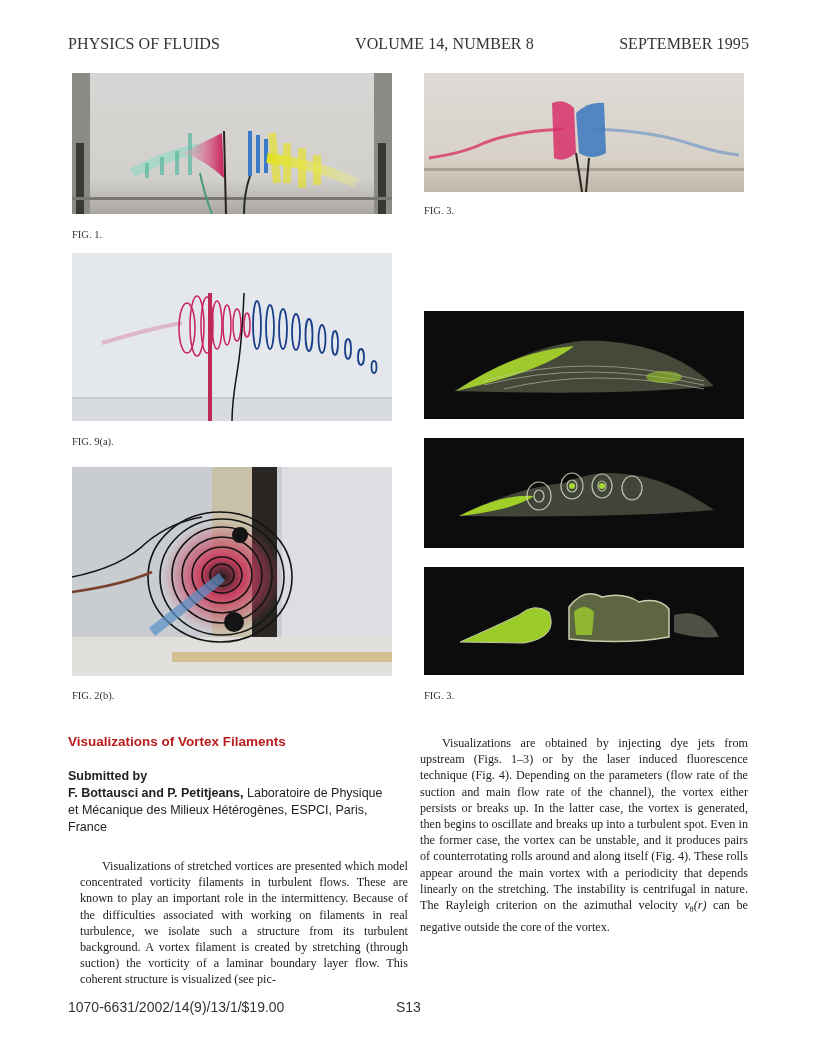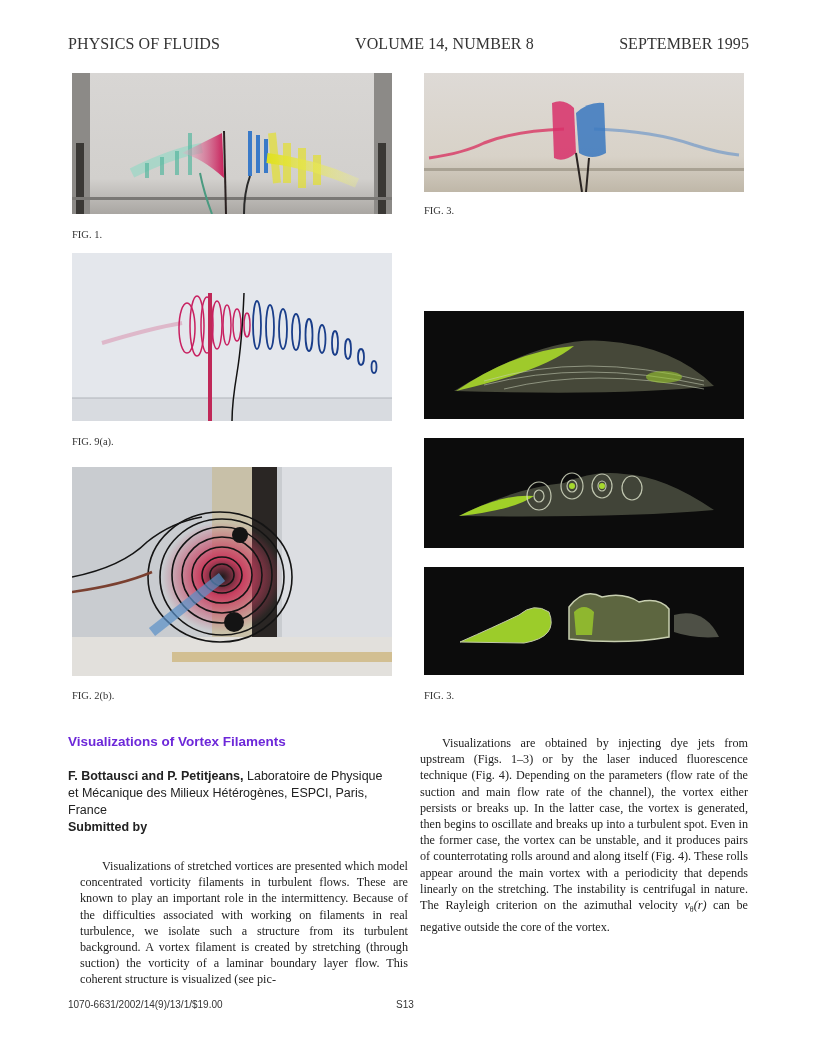--- a/index.html
+++ b/index.html
@@ -3,27 +3,27 @@
 <meta charset="utf-8">
 <style>
   html, body { margin:0; padding:0; background:#fff; }
   body { width:816px; height:1056px; position:relative; overflow:hidden; color:#222;
          font-family:"Liberation Serif", "DejaVu Serif", serif; }
   .abs { position:absolute; }
   .running-head { top:35px; font-size:16px; letter-spacing:0.1px; color:#333; }
   .caption { font-size:10.5px; color:#333; text-align:left; }
   .fig { position:absolute; overflow:hidden; }
   .fig svg { display:block; width:100%; height:100%; }
-  .title { left:68px; top:734px; font-family:"Liberation Sans", sans-serif; font-weight:bold; font-size:13.5px; color:#6d28d9; }
+  .title { left:68px; top:734px; font-family:"Liberation Sans", sans-serif; font-weight:bold; font-size:13.5px; color:#b91c1c; }
   .byline { left:68px; top:768px; width:328px; font-family:"Liberation Sans", sans-serif; font-size:12.5px; line-height:17px; color:#222; }
   .byline b { font-weight:bold; }
   .col { font-size:12.2px; line-height:16.2px; text-align:justify; color:#222; }
   .col p { margin:0; }
   .indent { text-indent:22px; }
-  .footer { top:999px; font-family:"Liberation Sans", sans-serif; font-size:10px; color:#333; }
+  .footer { top:999px; font-family:"Liberation Sans", sans-serif; font-size:14px; color:#333; }
   .sym { font-style:italic; }
 </style>
 </head>
 <body>
 
 <div class="abs running-head" style="left:68px;">PHYSICS OF FLUIDS</div>
 <div class="abs running-head" style="left:355px;">VOLUME 14, NUMBER 8</div>
 <div class="abs running-head" style="right:67px;">SEPTEMBER 1995</div>
 
 <div class="fig" style="left:72px; top:73px; width:320px; height:141px;">
@@ -190,22 +190,22 @@
     <path d="M0 125 Q50 118 80 105" stroke="#7a4030" stroke-width="2.5" fill="none"></path>
     <path d="M150 110 L80 165" stroke="#5a90c8" stroke-width="10" fill="none" opacity="0.7"></path>
     <circle cx="168" cy="68" r="8" fill="#141414"></circle>
     <circle cx="162" cy="155" r="10" fill="#141414"></circle>
   </svg>
 </div>
 <div class="abs caption" style="left:72px; width:320px; top:690px;">FIG. 2(b).</div>
 
 <div class="abs title">Visualizations of Vortex Filaments</div>
 <div class="abs byline">
+  <div><b>Submitted by</b></div>
   <div><b>F. Bottausci and P. Petitjeans,</b><span> Laboratoire de Physique et Mécanique des Milieux Hétérogènes, ESPCI, Paris, France</span></div>
-  <div><b>Submitted by</b></div>
 </div>
 
 <div class="abs col" style="left:80px; top:846px; width:328px;margin-top:12px;">
   <p class="indent">Visualizations of stretched vortices are presented which model concentrated vorticity filaments in turbulent flows. These are known to play an important role in the intermittency. Because of the difficulties associated with working on filaments in real turbulence, we isolate such a structure from its turbulent background. A vortex filament is created by stretching (through suction) the vorticity of a laminar boundary layer flow. This coherent structure is visualized (see pic-</p>
 </div>
 
 <div class="abs col" style="left:420px; top:735px; width:328px;">
   <p class="indent"><span>Visualizations are obtained by injecting dye jets from upstream (Figs. 1–3) or by the laser induced fluorescence technique (Fig. 4). Depending on the parameters (flow rate of the suction and main flow rate of the channel), the vortex either persists or breaks up. In the latter case, the vortex is generated, then begins to oscillate and breaks up into a turbulent spot. Even in the former case, the vortex can be unstable, and it produces pairs of counterrotating rolls around and along itself (Fig. 4). These rolls appear around the main vortex with a periodicity that depends linearly on the stretching. The instability is centrifugal in nature. The Rayleigh criterion on the azimuthal velocity </span><span class="sym">v</span><sub style="font-size:8px;">θ</sub><span class="sym">(r)</span><span> can be negative outside the core of the vortex.</span></p>
 </div>
 

